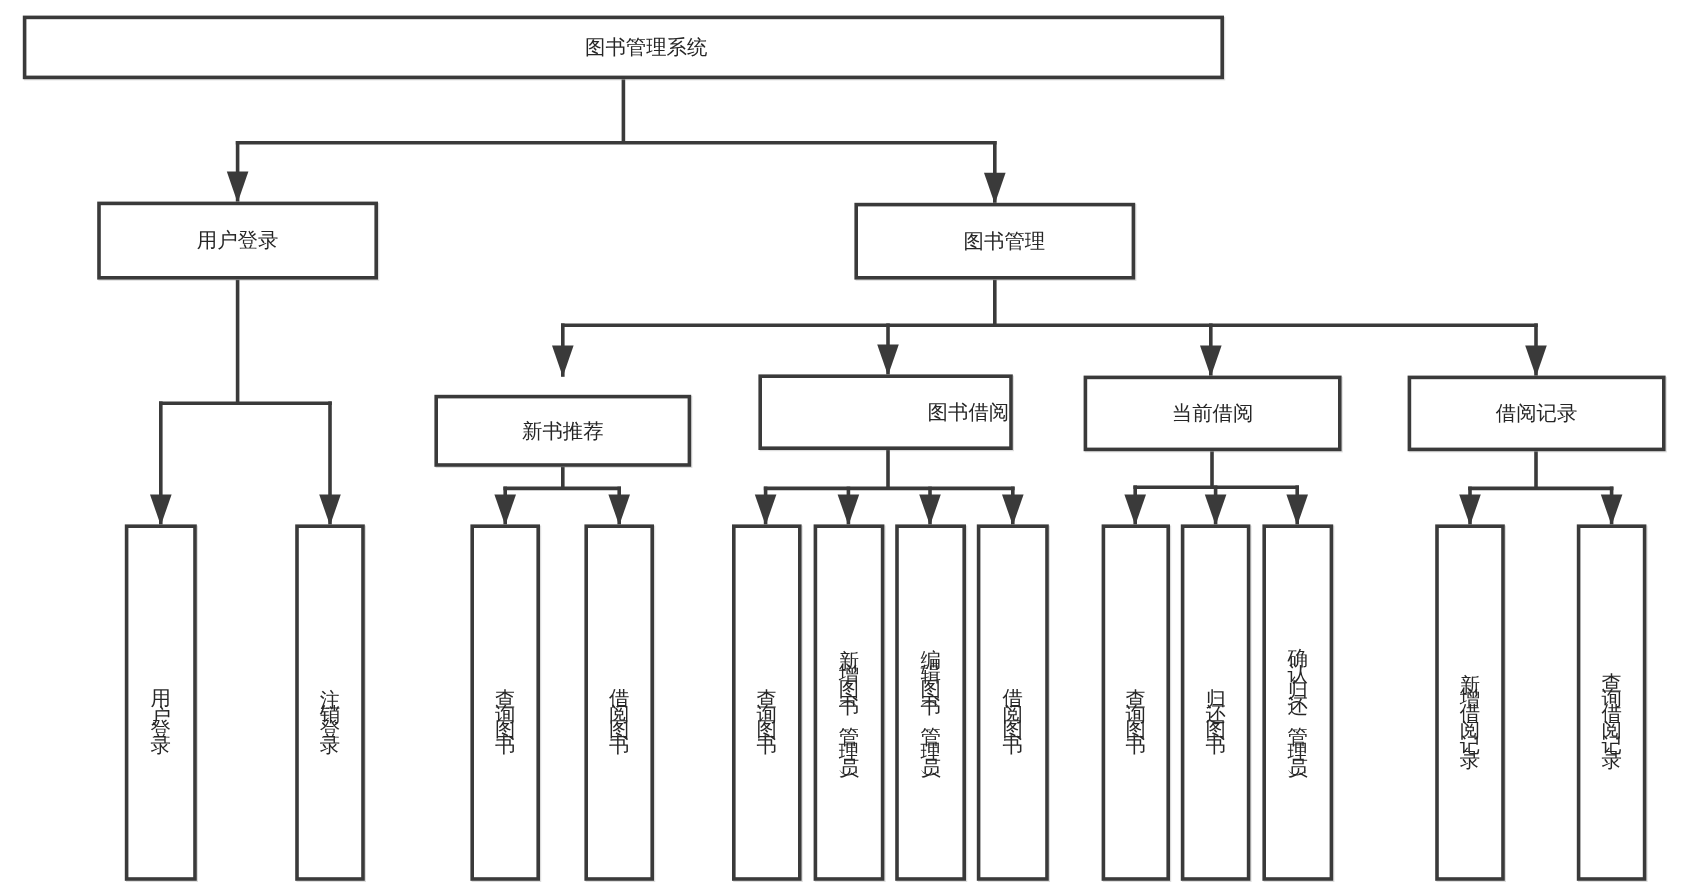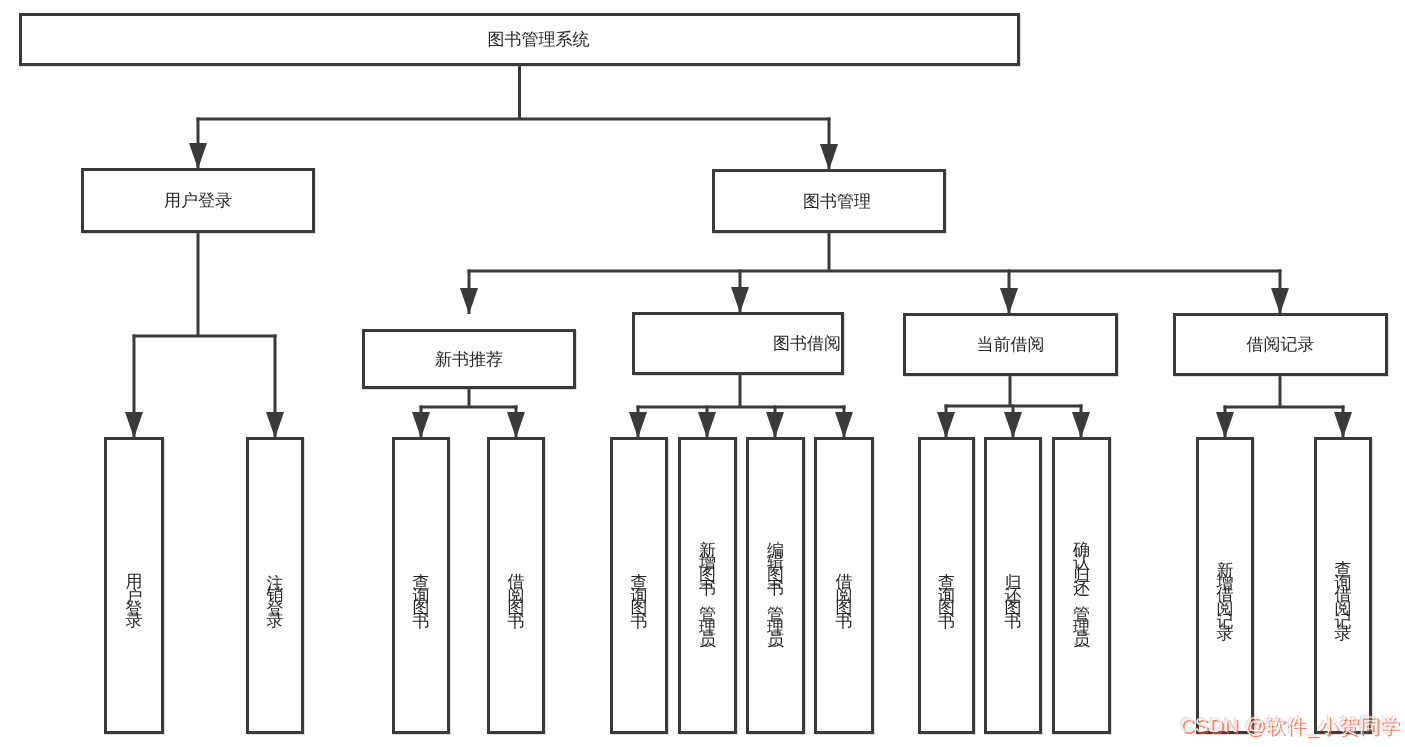--- a/index.html
+++ b/index.html
@@ -157,14 +157,13 @@
     <span class="vtext">确认归还（管理员）</span>
   </div>
 
   <div class="node" style="left:1196px;top:437px;width:58px;height:297px;">
     <span class="vtext">新增借阅记录</span>
   </div>
   <div class="node" style="left:1314px;top:437px;width:58px;height:297px;">
     <span class="vtext">查询借阅记录</span>
   </div>
 
-  <div class="watermark">CSDN @软件_小贺同学</div>
 </div>
 
 </body></html>

